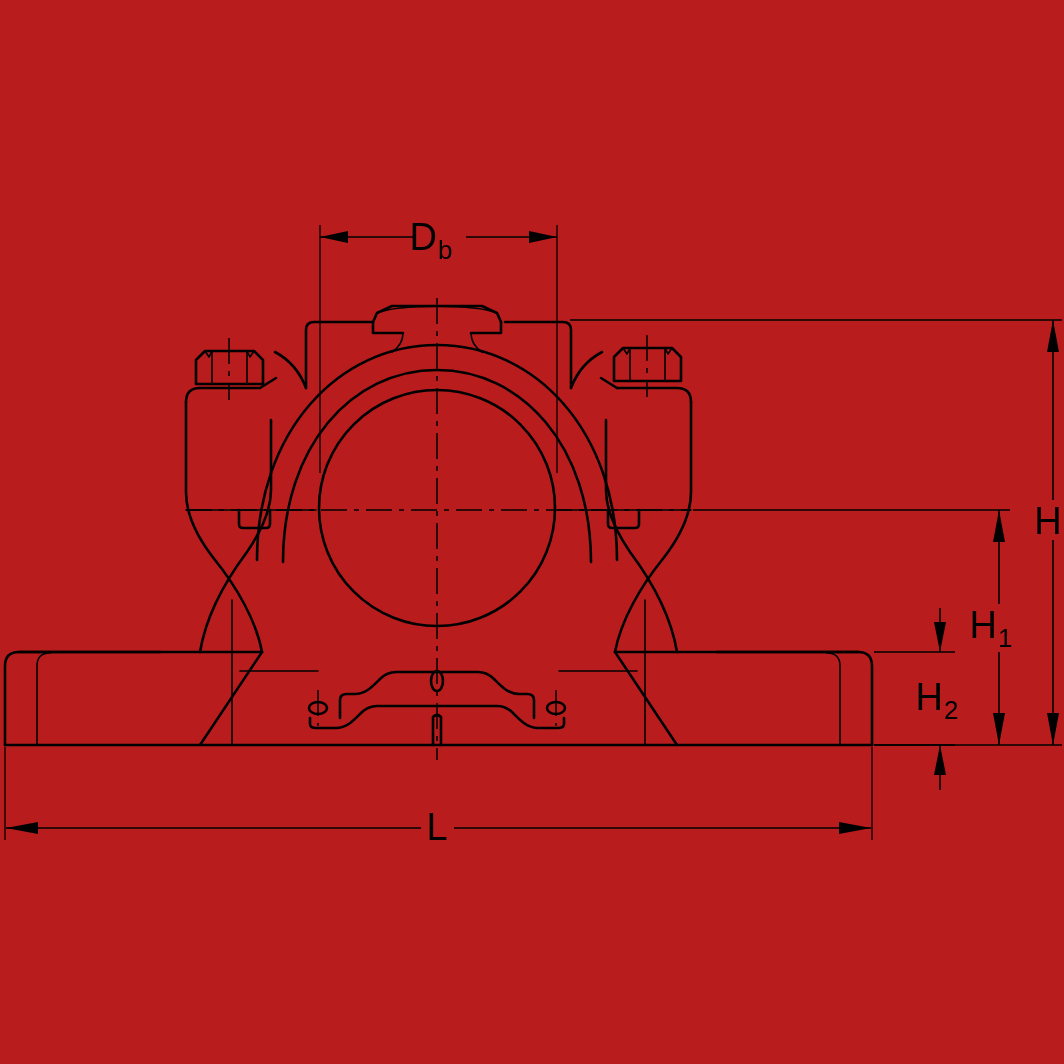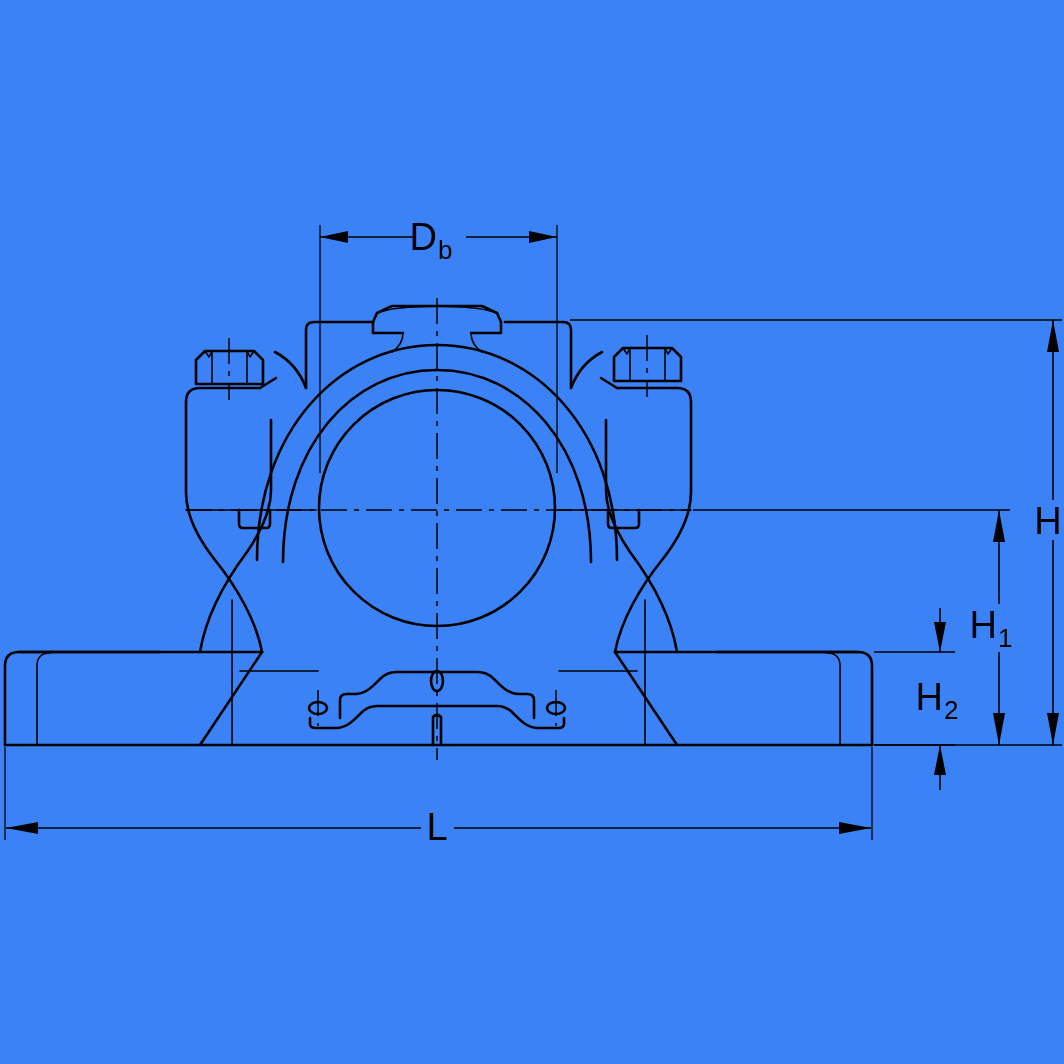--- a/index.html
+++ b/index.html
@@ -11,21 +11,21 @@
   body {
     width: 1064px;
     height: 1064px;
     overflow: hidden;
     font-family: "Liberation Sans", sans-serif;
   }
   #drawing-root {
     position: relative;
     width: 1064px;
     height: 1064px;
-    background: #3b82f6;
+    background: #b91c1c;
   }
   svg#cad {
     display: block;
     width: 1064px;
     height: 1064px;
   }
   .outline {
     fill: none;
     stroke: #000000;
     stroke-width: 2.6;

